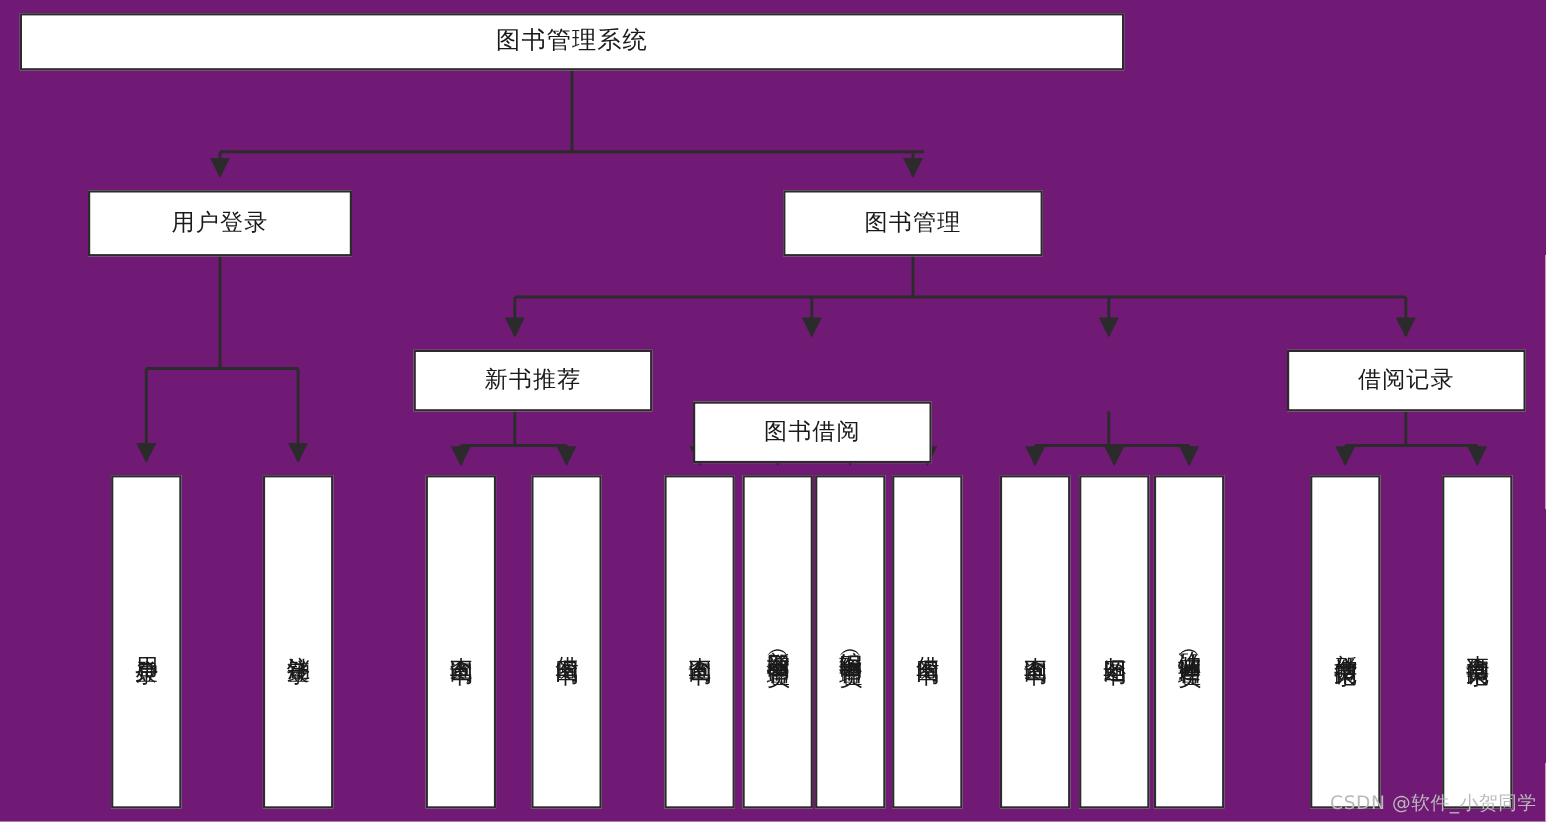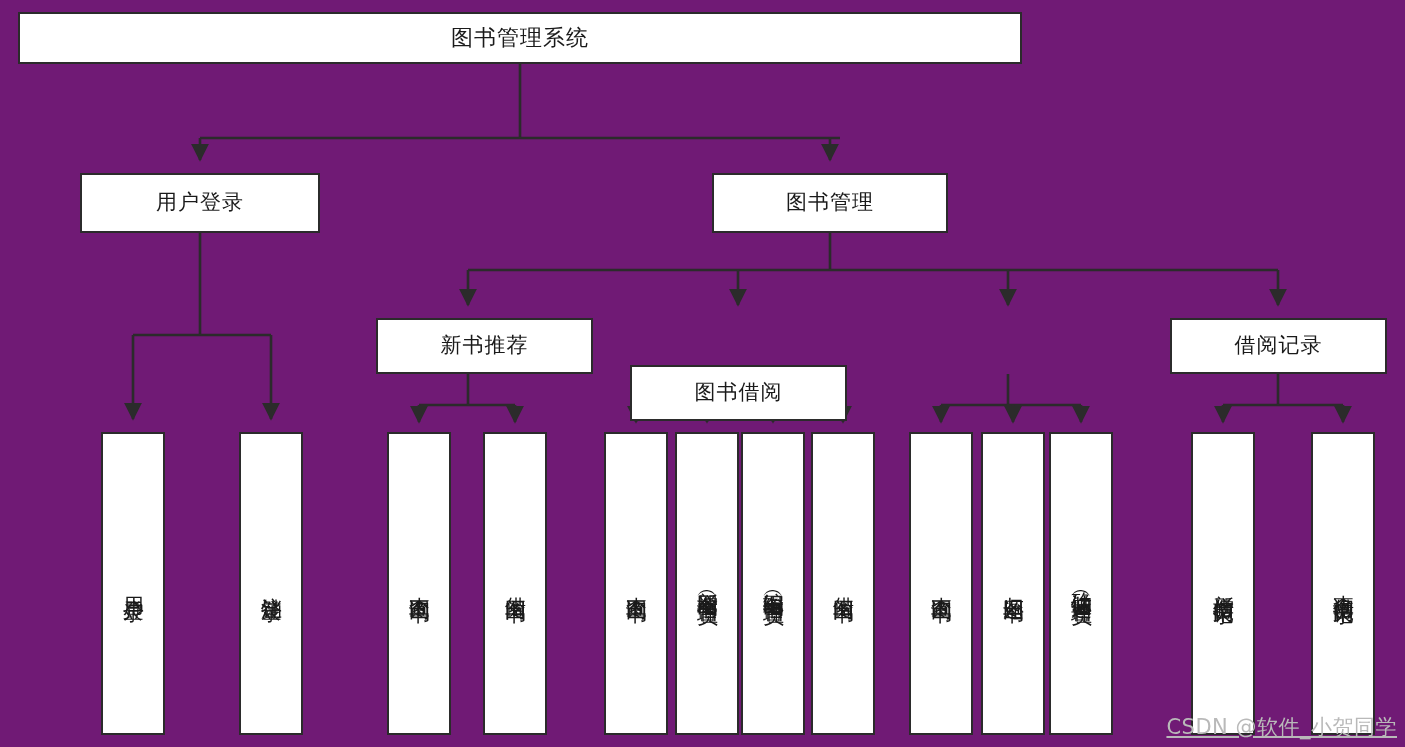--- a/index.html
+++ b/index.html
@@ -49,25 +49,24 @@
     left: 0;
     top: 0;
     width: 1405px;
     height: 747px;
     pointer-events: none;
   }
   .watermark {
     position: absolute;
     right: 8px;
     bottom: 6px;
-    font-size: 21px;
+    font-size: 17px;
     color: #b9b9b9;
     letter-spacing: 0.5px;
     white-space: nowrap;
-    text-decoration: underline;
   }
 </style>
 </head>
 <body>
 
 <div id="canvas">
 
   <svg class="edges" viewBox="0 0 1405 747" width="1405" height="747" aria-hidden="true">
     <defs>
       <marker id="arrow" viewBox="0 0 10 10" refX="9" refY="5" markerWidth="7" markerHeight="7" orient="auto-start-reverse">

